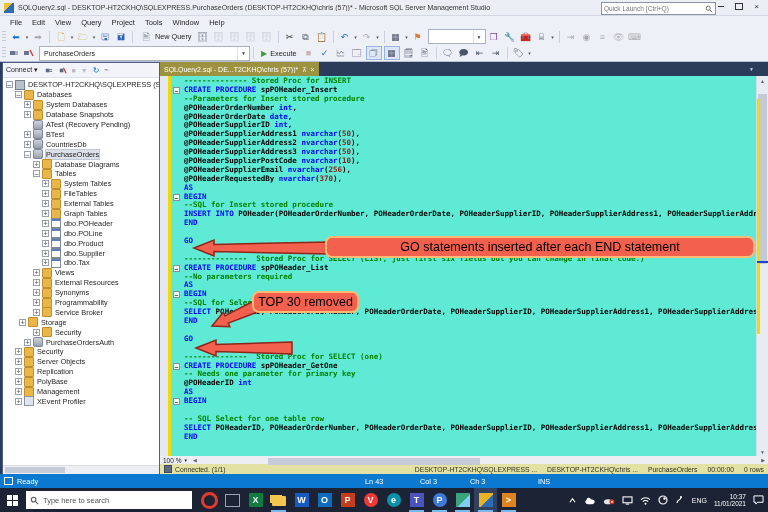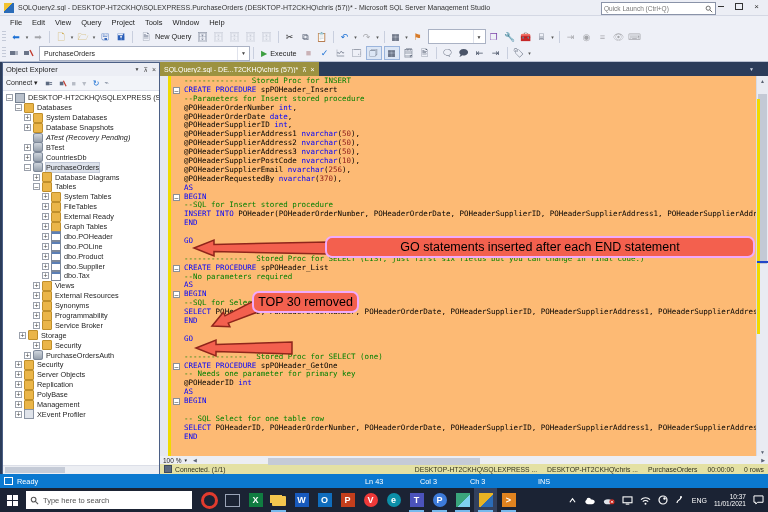--- a/index.html
+++ b/index.html
@@ -41,21 +41,21 @@
   .ico-server{background:#b9c1cc;border:1px solid #75808f;}
   .ico-table{background:#fff;border:1px solid #7d8899;box-shadow:inset 0 2px 0 #5c7fb5;}
   .ico-xe{background:#dfe3ea;border:1px solid #8b94a3;}
   .oe-scroll{height:9px;background:#eceef3;border-top:1px solid #dcdfe8;position:relative;}
   .oe-scroll .thumb{position:absolute;left:2px;top:1px;width:60px;height:6px;background:#c5cbd7;}
   
   .editor{left:160px;top:62px;width:608px;height:412px;display:flex;flex-direction:column;}
   .tabstrip{height:15px;display:flex;align-items:flex-end;background:transparent;position:relative;}
   .tab{height:14px;background:#9c9240;color:#fff;font-size:7px;display:flex;align-items:center;
        padding:0 4px;gap:4px;max-width:180px;}
-  .codearea{height:473px;background:#fdba74;position:relative;overflow:hidden;}
+  .codearea{height:473px;background:#5eead4;position:relative;overflow:hidden;font-weight:bold;}
   .m-ind{position:absolute;left:0;top:0;width:8px;height:100%;background:#e5e8f0;}
   .m-yel{position:absolute;left:8px;top:0;width:3px;height:100%;background:#f0da00;}
   .lines{position:absolute;left:0;top:1px;right:11px;bottom:0;overflow:hidden;}
   .cl{height:8.9px;line-height:8.9px;font-family:"DejaVu Sans Mono",monospace;font-size:7.5px;
       white-space:pre;padding-left:24px;position:relative;overflow:hidden;}
   .cl .fold{position:absolute;left:13px;top:1px;width:7px;height:7px;border:1px solid #8a8f98;background:#fff;
             font-size:7px;line-height:5px;text-align:center;color:#333;box-sizing:border-box;font-family:"Liberation Sans",sans-serif;}
   .sk{color:#0000ff;} .sc{color:#008000;} .sp{color:#000;} .sn{color:#8b1a1a;}
   .vscroll{position:absolute;right:0;top:0;width:11px;height:100%;background:#e9ebf2;border-left:1px solid #d8dbe5;}
   .vscroll .arr{position:absolute;left:0;width:11px;height:9px;font-size:5px;color:#5a6272;display:flex;align-items:center;justify-content:center;}
@@ -71,21 +71,21 @@
   .taskbar{left:0;top:488px;width:768px;height:24px;background:#1b2334;display:flex;align-items:center;color:#fff;}
   .search{width:162px;height:18px;background:#fff;margin-left:2px;display:flex;align-items:center;gap:4px;
           font-size:7.5px;color:#555;padding-left:4px;}
   .tapp{width:23px;height:24px;display:flex;align-items:center;justify-content:center;position:relative;flex:none;}
   .tapp.active{background:#33415f;}
   .tapp .ul{position:absolute;bottom:0;left:4px;right:4px;height:2px;background:#76b9ed;}
   .tile{width:14px;height:14px;display:flex;align-items:center;justify-content:center;color:#fff;font-size:9px;font-weight:bold;}
   .tray{margin-left:auto;display:flex;align-items:center;gap:7px;padding-right:4px;font-size:7px;}
   .clock{text-align:right;font-size:6.5px;line-height:7.5px;}
   
-  .callout{position:absolute;background:#f3604e;border:2px solid #f0abfc;border-radius:7px;color:#000;
+  .callout{position:absolute;background:#f3604e;border:2px solid #fdba74;border-radius:7px;color:#000;
            display:flex;align-items:center;justify-content:center;font-size:12.5px;z-index:41;
            font-family:"Liberation Sans",sans-serif;}
   #arrows{position:absolute;left:0;top:0;z-index:40;pointer-events:none;}
   .winbtn{width:13px;height:11px;display:flex;align-items:center;justify-content:center;color:#333;font-size:8px;}
 </style>
 </head>
 <body>
 
 <div class="abs titlebar">
   <span style="width:10px;height:10px;margin:0 4px;background:linear-gradient(135deg,#f2c230 45%,#2b6cb8 45%);flex:none;"></span>
@@ -203,28 +203,20 @@
   <span class="ti" style="color:#4a5468;">🗨</span>
   <span class="ti" style="color:#4a5468;">🗩</span>
   <span class="ti" style="color:#4a5468;">⇤</span>
   <span class="ti" style="color:#4a5468;">⇥</span>
   <span class="tsep"></span>
   <span class="ti" style="color:#4a5468;">🏷</span>
   <span class="caret">▾</span>
 </div>
 
 <div class="abs oe">
-  <div class="oe-head">
-    <span>Object Explorer</span>
-    <span style="margin-left:auto;display:flex;gap:4px;color:#444;">
-      <span style="font-size:5px;">▼</span>
-      <span style="font-size:6px;">⊼</span>
-      <span style="font-size:7px;">×</span>
-    </span>
-  </div>
   <div class="oe-tools">
     <span><span>Connect</span> ▾</span>
     <span style="margin-left:6px;display:flex;gap:5px;align-items:center;">
       <svg width="9" height="9" viewBox="0 0 10 10">
           <rect x="2" y="3" width="4" height="4" fill="#5c6a80"></rect>
           <line x1="6" y1="4" x2="9" y2="4" stroke="#5c6a80"></line>
           <line x1="6" y1="6" x2="9" y2="6" stroke="#5c6a80"></line>
         </svg>
       <svg width="9" height="9" viewBox="0 0 10 10">
           <rect x="2" y="3" width="4" height="4" fill="#5c6a80"></rect>
@@ -250,21 +242,21 @@
       <div class="trow" style="padding-left: 21px;">
         <span class="texp">+</span>
         <span class="tico ico-folder"></span>
         <span class="tlabel">System Databases</span>
       </div>
       <div class="trow" style="padding-left: 21px;">
         <span class="texp">+</span>
         <span class="tico ico-folder"></span>
         <span class="tlabel">Database Snapshots</span>
       </div>
-      <div class="trow" style="padding-left: 21px; font-style: italic;">
+      <div class="trow" style="padding-left: 21px;">
         <span class="tspace"></span>
         <span class="tico ico-db"></span>
         <span class="tlabel">ATest (Recovery Pending)</span>
       </div>
       <div class="trow" style="padding-left: 21px;">
         <span class="texp">+</span>
         <span class="tico ico-db"></span>
         <span class="tlabel">BTest</span>
       </div>
       <div class="trow" style="padding-left: 21px;">
@@ -293,21 +285,21 @@
         <span class="tlabel">System Tables</span>
       </div>
       <div class="trow" style="padding-left: 39px; align-items: center;">
         <span class="texp">+</span>
         <span class="tico ico-folder"></span>
         <span class="tlabel">FileTables</span>
       </div>
       <div class="trow" style="padding-left: 39px;">
         <span class="texp">+</span>
         <span class="tico ico-folder"></span>
-        <span class="tlabel">External Ready</span>
+        <span class="tlabel">External Tables</span>
       </div>
       <div class="trow" style="padding-left: 39px;">
         <span class="texp">+</span>
         <span class="tico ico-folder"></span>
         <span class="tlabel">Graph Tables</span>
       </div>
       <div class="trow" style="padding-left: 39px;">
         <span class="texp">+</span>
         <span class="tico ico-table"></span>
         <span class="tlabel">dbo.POHeader</span>

